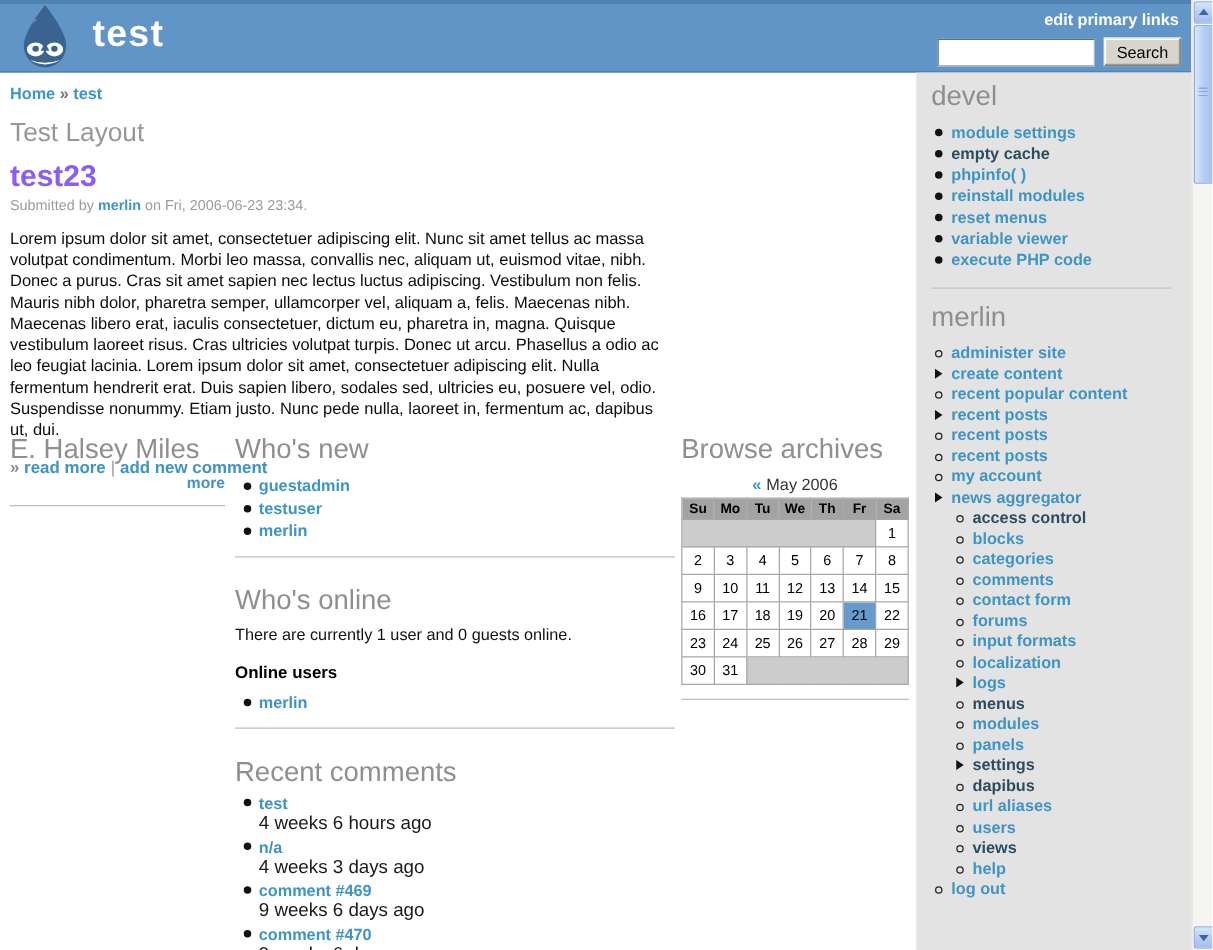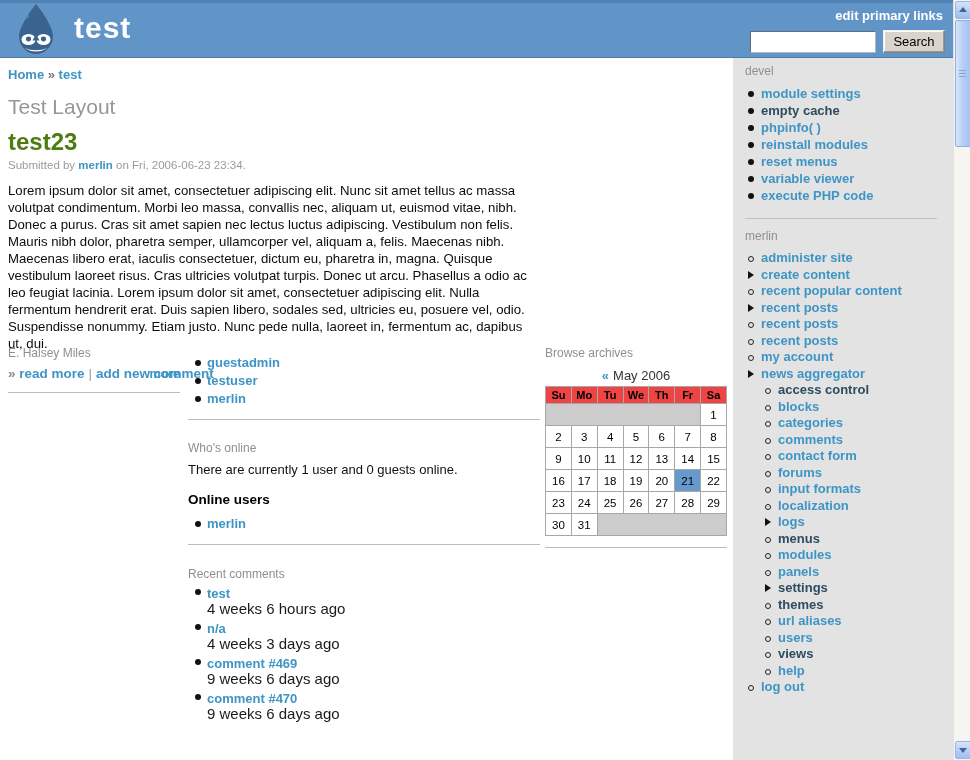--- a/index.html
+++ b/index.html
@@ -30,40 +30,40 @@
   .sb-up .sb-arrow{top:5px;border-left:4px solid transparent;border-right:4px solid transparent;border-bottom:5px solid #44659a;}
   .sb-down .sb-arrow{top:6px;border-left:4px solid transparent;border-right:4px solid transparent;border-top:5px solid #44659a;}
   .sb-thumb{position:absolute;left:1px;top:20px;width:15px;height:125px;border:1px solid #90afe0;border-radius:2px;
             background:linear-gradient(90deg,#d8e6fc 0%,#b5ccf4 50%,#a6c0f0 100%);}
   .sb-thumb::after{content:"";position:absolute;left:3px;top:49px;width:7px;height:8px;
             background:repeating-linear-gradient(180deg,#87a5d6 0 1px,rgba(0,0,0,0) 1px 3px);}
 
   
   .sidebar{position:absolute;left:733px;top:58px;width:220px;height:702px;background:#e3e3e3;
            box-sizing:border-box;padding:6px 8px 0 12px;overflow:hidden;}
-  .blk-title{font-size:12px;font-weight:normal;color:#8f8f8f;margin:0;}
+  .blk-title{font-size:22px;font-weight:normal;color:#8f8f8f;margin:0;}
   .sb-divider{border:none;border-top:1px solid #c2c2c2;margin:14px 8px 10px 0;}
   ul.sb-list{list-style:none;margin:7px 0 0 0;padding:0;}
   ul.sb-list li{position:relative;padding-left:16px;font-size:13px;font-weight:bold;}
   .devel-list li{line-height:17px;}
   .menu-list li{line-height:16.5px;}
   .menu-list li.ind1{margin-left:17px;}
   .lnk{color:#3e95c5;text-decoration:none;cursor:pointer;}
   .lnk.dark{color:#2c4c60;}
   .bullet{position:absolute;left:3px;}
   .b-disc{top:6px;width:6px;height:6px;background:#111;border-radius:50%;}
   .b-leaf{top:6px;width:4px;height:4px;border:1px solid #222;border-radius:50%;background:transparent;}
   .b-collapsed{top:4px;width:0;height:0;border-left:6px solid #111;border-top:4px solid transparent;border-bottom:4px solid transparent;}
   .b-expanded{top:6px;width:0;height:0;border-top:6px solid #111;border-left:4px solid transparent;border-right:4px solid transparent;}
 
   
   .content{position:absolute;left:0;top:58px;width:733px;height:702px;overflow:hidden;}
   .breadcrumb{margin:9px 0 0 8px;font-size:13px;font-weight:bold;color:#777;}
   .page-title{margin:13px 0 0 8px;font-size:21px;font-weight:normal;color:#979797;}
-  .node-title{margin:9px 0 0 8px;font-size:24px;font-weight:bold;color:#4d7c0f;}
+  .node-title{margin:9px 0 0 8px;font-size:24px;font-weight:bold;color:#8b5cf6;}
   .submitted{margin:3px 0 0 8px;font-size:11.5px;color:#9b9b9b;}
   .submitted .lnk{font-weight:bold;}
   .node-body{margin:11px 0 0 8px;width:528px;font-size:13.2px;line-height:17px;color:#0c0c0c;}
   .node-links{margin:14px 0 0 8px;font-size:13.5px;font-weight:bold;color:#888;}
   .node-links .sep{color:#999;font-weight:normal;padding:0 4px;}
 
   
   .columns{position:absolute;left:0;top:288px;width:733px;height:414px;}
   .col-profile{position:absolute;left:8px;top:0;width:172px;}
   .col-middle{position:absolute;left:188px;top:0;width:352px;}
@@ -81,21 +81,21 @@
   ul.cm-list{list-style:none;margin:2px 0 0 4px;padding:0;}
   ul.cm-list li{position:relative;padding-left:15px;margin-top:3px;}
   ul.cm-list .b-disc{top:5px;}
   .cm-link{font-size:13px;font-weight:bold;line-height:15px;display:inline-block;}
   .cm-time{font-size:15px;line-height:14px;color:#1a1a1a;}
 
   
   .cal-nav{text-align:center;font-size:13px;margin-top:8px;color:#333;}
   .cal-prev{font-weight:bold;margin-right:4px;}
   table.cal{border-collapse:collapse;margin-top:3px;width:182px;table-layout:fixed;}
-  table.cal th{background:#ef4444;border:1px solid #a7a7a7;font-size:11px;color:#000;padding:2px 0;text-align:center;}
+  table.cal th{background:#a3a3a3;border:1px solid #a7a7a7;font-size:11px;color:#000;padding:2px 0;text-align:center;}
   table.cal td{border:1px solid #a7a7a7;font-size:11.5px;color:#000;text-align:center;height:19px;background:#fff;}
   table.cal td.empty{background:#ccc;}
   table.cal td.selected{background:#6699cc;}
 </style>
 </head>
 <body>
 
 <div class="page">
 
   <div class="header">
@@ -139,20 +139,21 @@
     <div class="columns">
 
       <div class="col-profile">
         <h2 class="blk-title">E. Halsey Miles</h2>
         <a class="lnk more-link">more</a>
         <hr class="divider">
       </div>
 
       <div class="col-middle">
         <div class="blk">
+          <h2 class="blk-title">Who's new</h2>
           <ul class="c-list" id="whos-new-list">
               <li><span class="bullet b-disc"></span><a class="lnk">guestadmin</a></li>
               <li><span class="bullet b-disc"></span><a class="lnk">testuser</a></li>
               <li><span class="bullet b-disc"></span><a class="lnk">merlin</a></li>
             </ul>
           <hr class="divider">
         </div>
         <div class="blk blk-online">
           <h2 class="blk-title">Who's online</h2>
           <p class="status-line">There are currently 1 user and 0 guests online.</p>
@@ -275,21 +276,21 @@
           <li class="ind1"><span class="bullet b-leaf"></span><a class="lnk">comments</a></li>
           <li class="ind1"><span class="bullet b-leaf"></span><a class="lnk">contact form</a></li>
           <li class="ind1"><span class="bullet b-leaf"></span><a class="lnk">forums</a></li>
           <li class="ind1"><span class="bullet b-leaf"></span><a class="lnk">input formats</a></li>
           <li class="ind1"><span class="bullet b-leaf"></span><a class="lnk">localization</a></li>
           <li class="ind1"><span class="bullet b-collapsed"></span><a class="lnk">logs</a></li>
           <li class="ind1"><span class="bullet b-leaf"></span><a class="lnk dark">menus</a></li>
           <li class="ind1"><span class="bullet b-leaf"></span><a class="lnk">modules</a></li>
           <li class="ind1"><span class="bullet b-leaf"></span><a class="lnk">panels</a></li>
           <li class="ind1"><span class="bullet b-collapsed"></span><a class="lnk dark">settings</a></li>
-          <li class="ind1"><span class="bullet b-leaf"></span><a class="lnk dark">themes</a></li>
+          <li class="ind1"><span class="bullet b-leaf"></span><a class="lnk dark">dapibus</a></li>
           <li class="ind1"><span class="bullet b-leaf"></span><a class="lnk">url aliases</a></li>
           <li class="ind1"><span class="bullet b-leaf"></span><a class="lnk">users</a></li>
           <li class="ind1"><span class="bullet b-leaf"></span><a class="lnk dark">views</a></li>
           <li class="ind1"><span class="bullet b-leaf"></span><a class="lnk">help</a></li>
           <li><span class="bullet b-leaf"></span><a class="lnk">log out</a></li>
         </ul>
     </div>
   </div>
 
   <div class="scrollbar">

